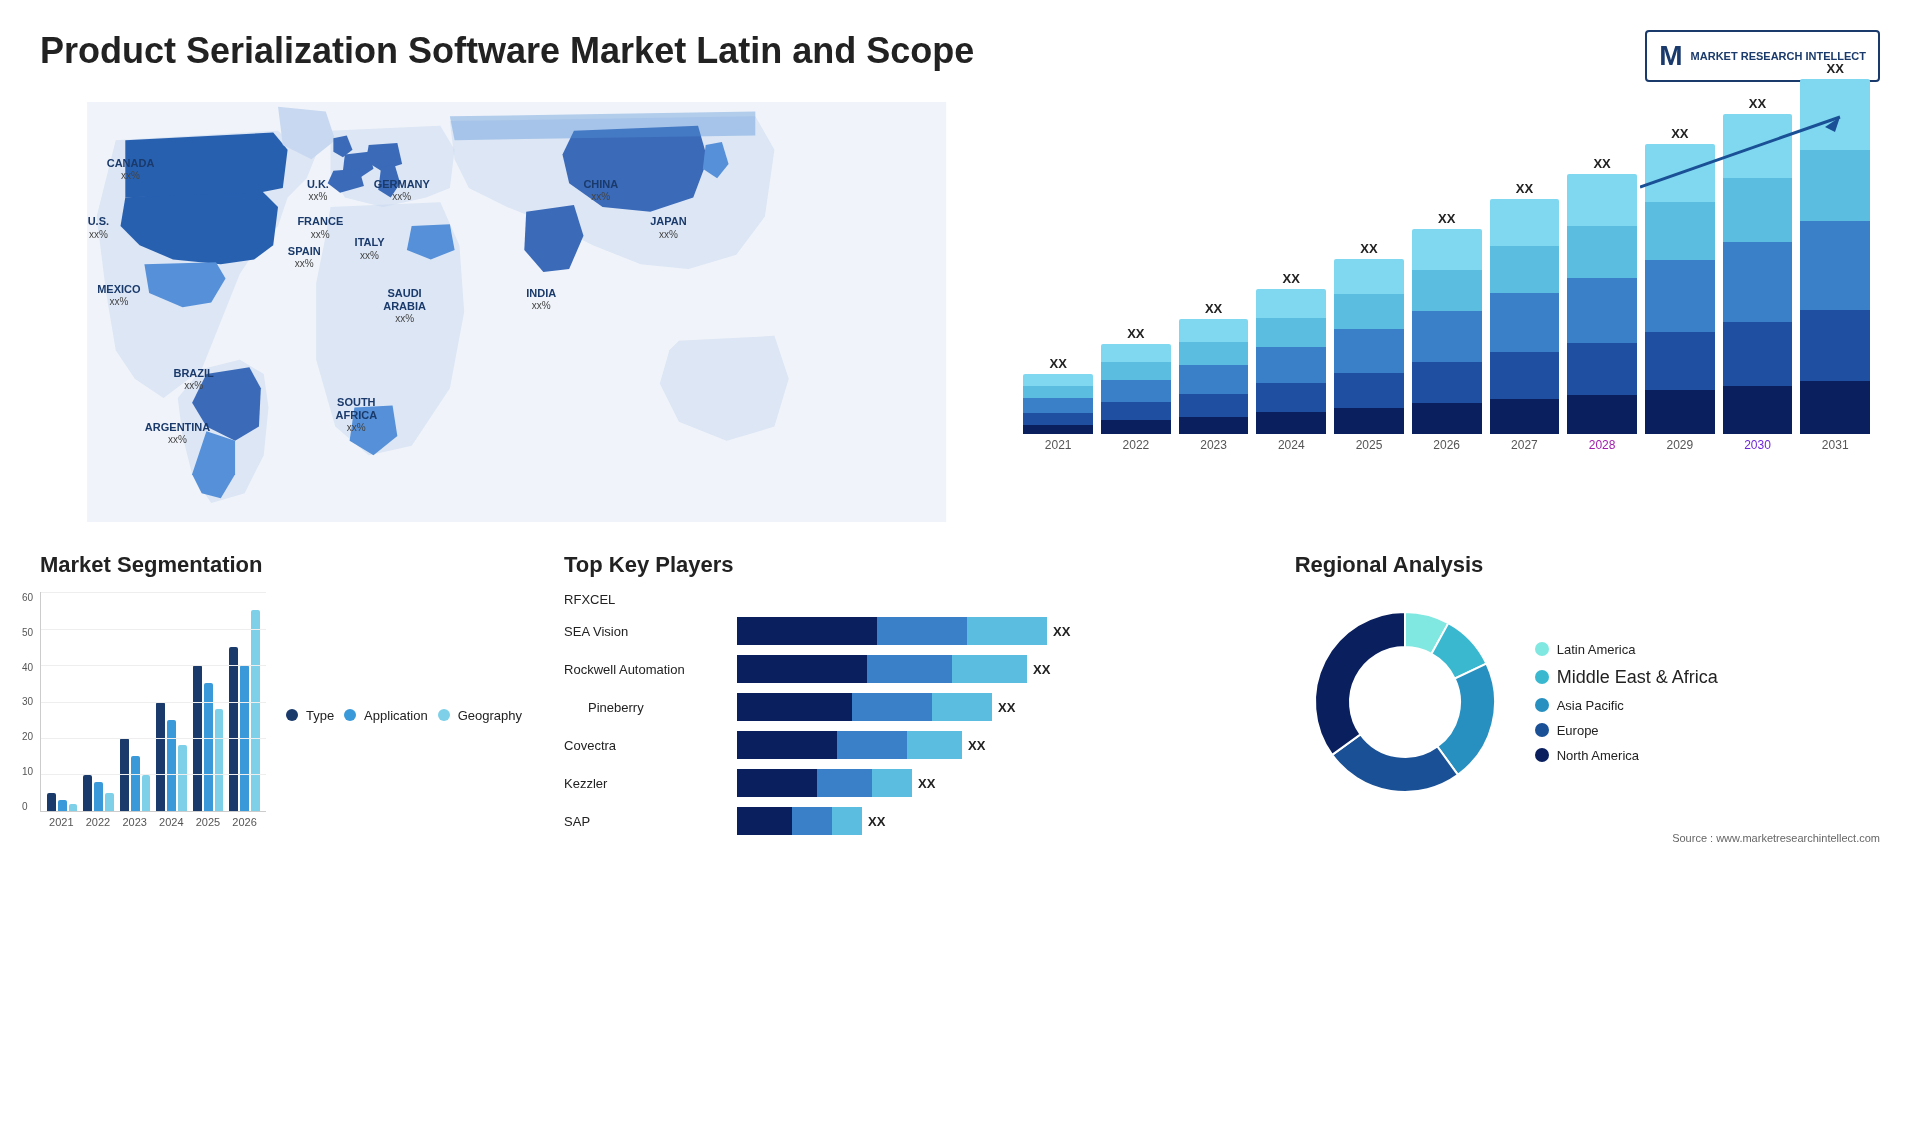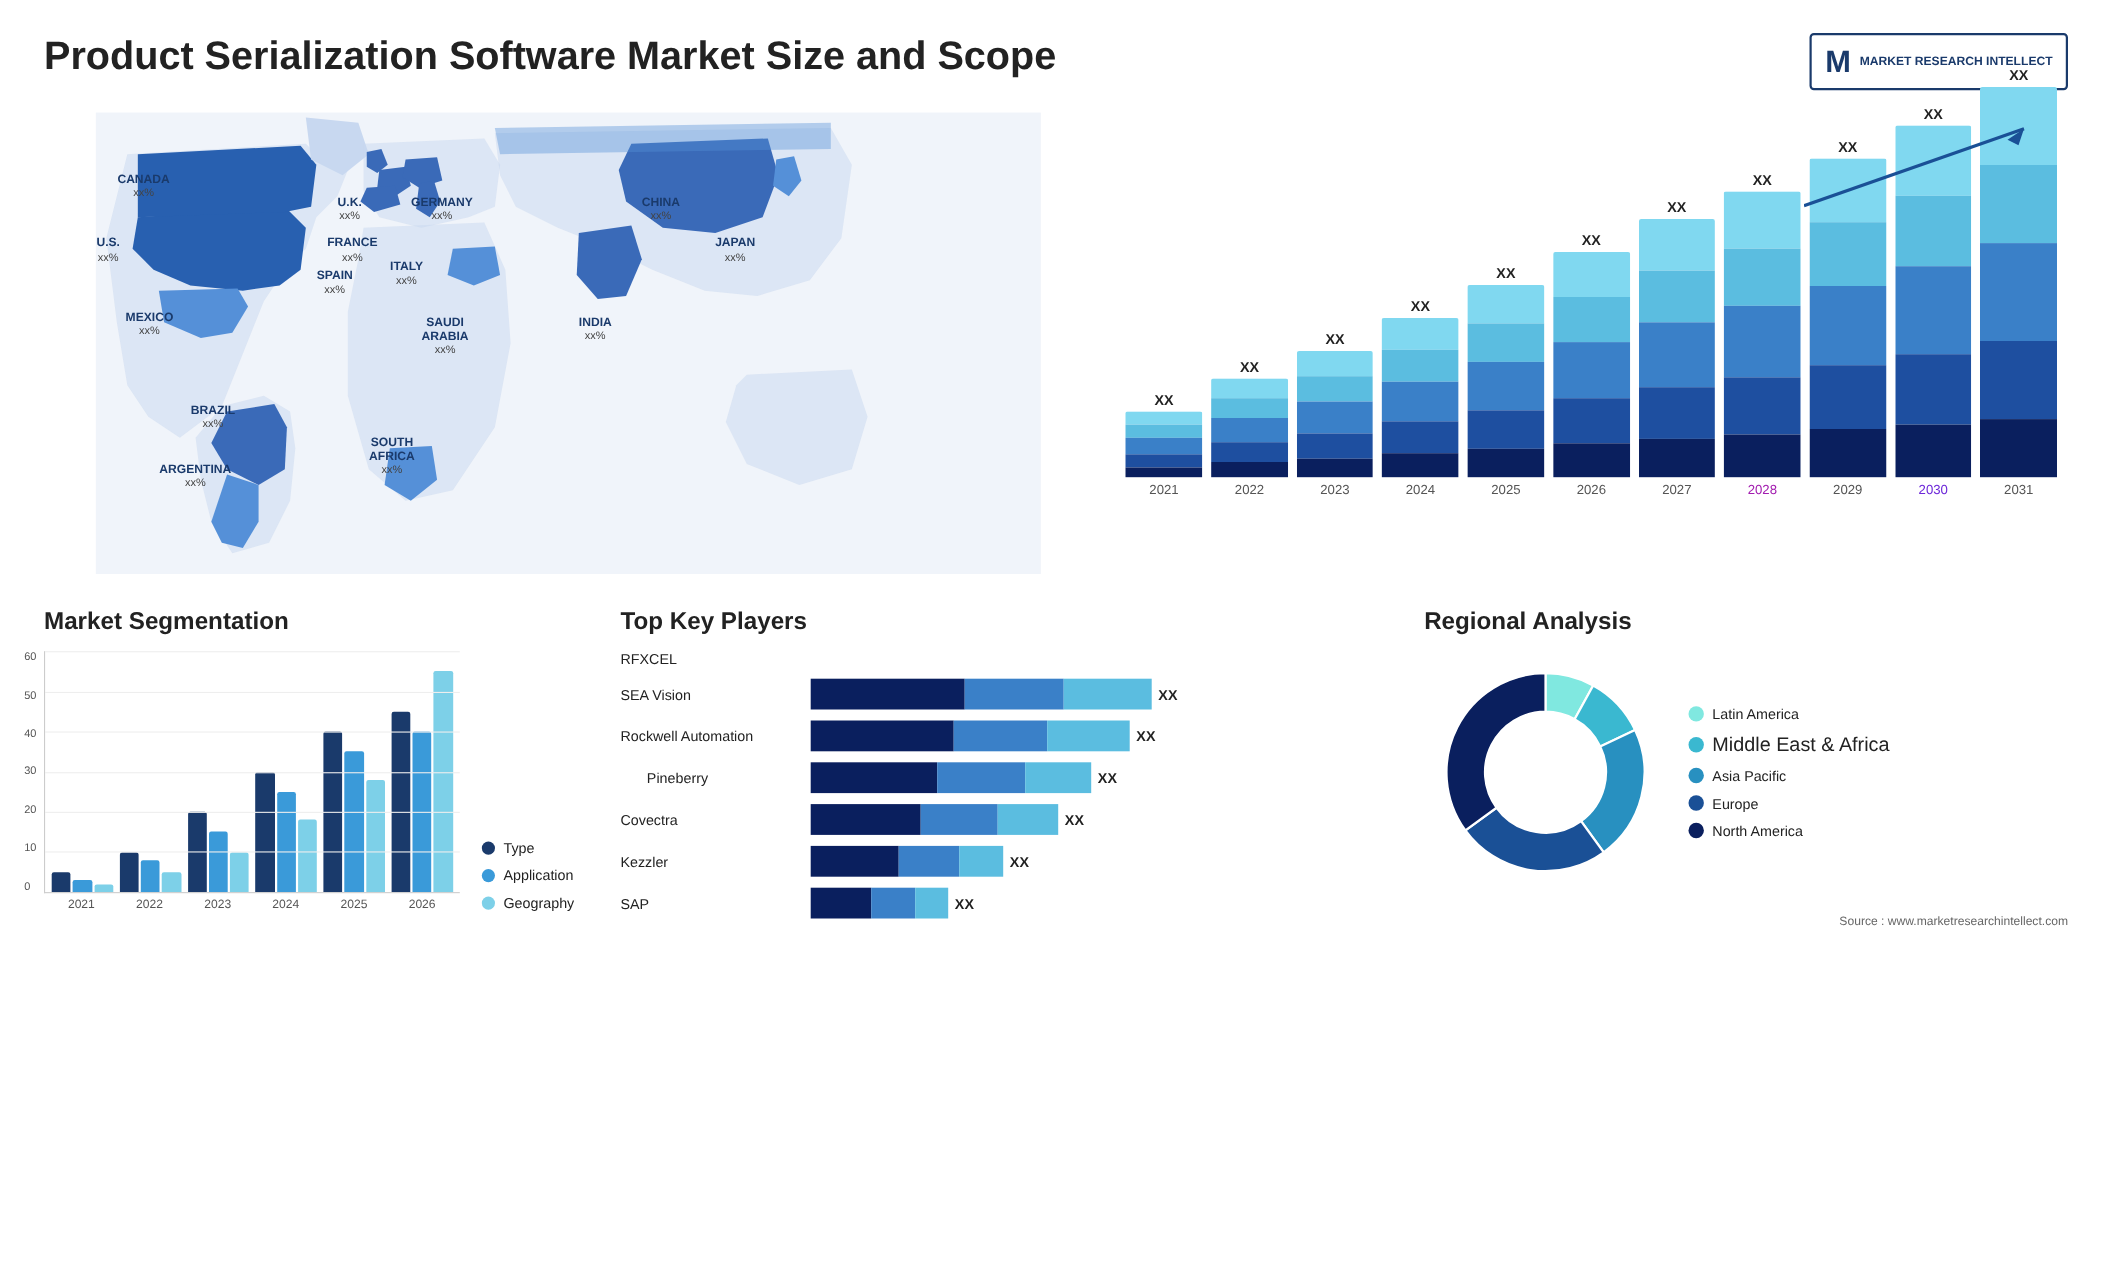--- a/index.html
+++ b/index.html
@@ -92,21 +92,21 @@
       font-weight: 700;
       color: #222;
       margin-bottom: 14px;
     }
     .seg-inner {
       display: flex;
       gap: 20px;
     }
     .seg-legend {
       display: flex;
-      flex-direction: column;
+      flex-direction: row;
       gap: 10px;
       justify-content: flex-end;
       padding-top: 10px;
     }
     .legend-item {
       display: flex;
       align-items: center;
       gap: 8px;
       font-size: 13px;
       font-weight: 500;
@@ -139,21 +139,21 @@
       font-size: 11px;
       color: #666;
       text-align: right;
       margin-top: 20px;
     }
   </style>
 </head>
 <body>
 
 <div class="header">
-  <h1 class="page-title">Product Serialization Software Market Size and Scope</h1>
+  <h1 class="page-title">Product Serialization Software Market Latin and Scope</h1>
   <div class="logo-box">
     <div class="logo-m">M</div>
     <div class="logo-text">
       <span>MARKET</span>
       <span>RESEARCH</span>
       <span>INTELLECT</span>
     </div>
   </div>
 </div>
 
@@ -208,21 +208,21 @@
         <path d="M648,45 L665,42 L672,65 L660,80 L645,70 Z" fill="#5590d8"></path>
 
         <path d="M620,250 L720,245 L735,290 L720,340 L670,355 L620,335 L600,295 L610,260 Z" fill="#c8d8f0" opacity="0.5"></path>
 
         <path d="M380,15 L700,10 L700,35 L385,40 Z" fill="#5590d8" opacity="0.4"></path>
       </svg>
 
       
       <div class="country-label" style="left:7%;top:13%;">CANADA<span>xx%</span></div>
       <div class="country-label" style="left:5%;top:27%;">U.S.<span>xx%</span></div>
-      <div class="country-label" style="left:6%;top:43%;margin-left:17px;">MEXICO<span>xx%</span></div>
+      <div class="country-label" style="left:6%;top:43%;">MEXICO<span>xx%</span></div>
       <div class="country-label" style="left:14%;top:63%;">BRAZIL<span>xx%</span></div>
       <div class="country-label" style="left:11%;top:76%;">ARGENTINA<span>xx%</span></div>
       <div class="country-label" style="left:28%;top:18%;">U.K.<span>xx%</span></div>
       <div class="country-label" style="left:27%;top:27%;">FRANCE<span>xx%</span></div>
       <div class="country-label" style="left:26%;top:34%;">SPAIN<span>xx%</span></div>
       <div class="country-label" style="left:35%;top:18%;">GERMANY<span>xx%</span></div>
       <div class="country-label" style="left:33%;top:32%;">ITALY<span>xx%</span></div>
       <div class="country-label" style="left:36%;top:44%;">SAUDI<br>ARABIA<span>xx%</span></div>
       <div class="country-label" style="left:31%;top:70%;">SOUTH<br>AFRICA<span>xx%</span></div>
       <div class="country-label" style="left:57%;top:18%;">CHINA<span>xx%</span></div>

